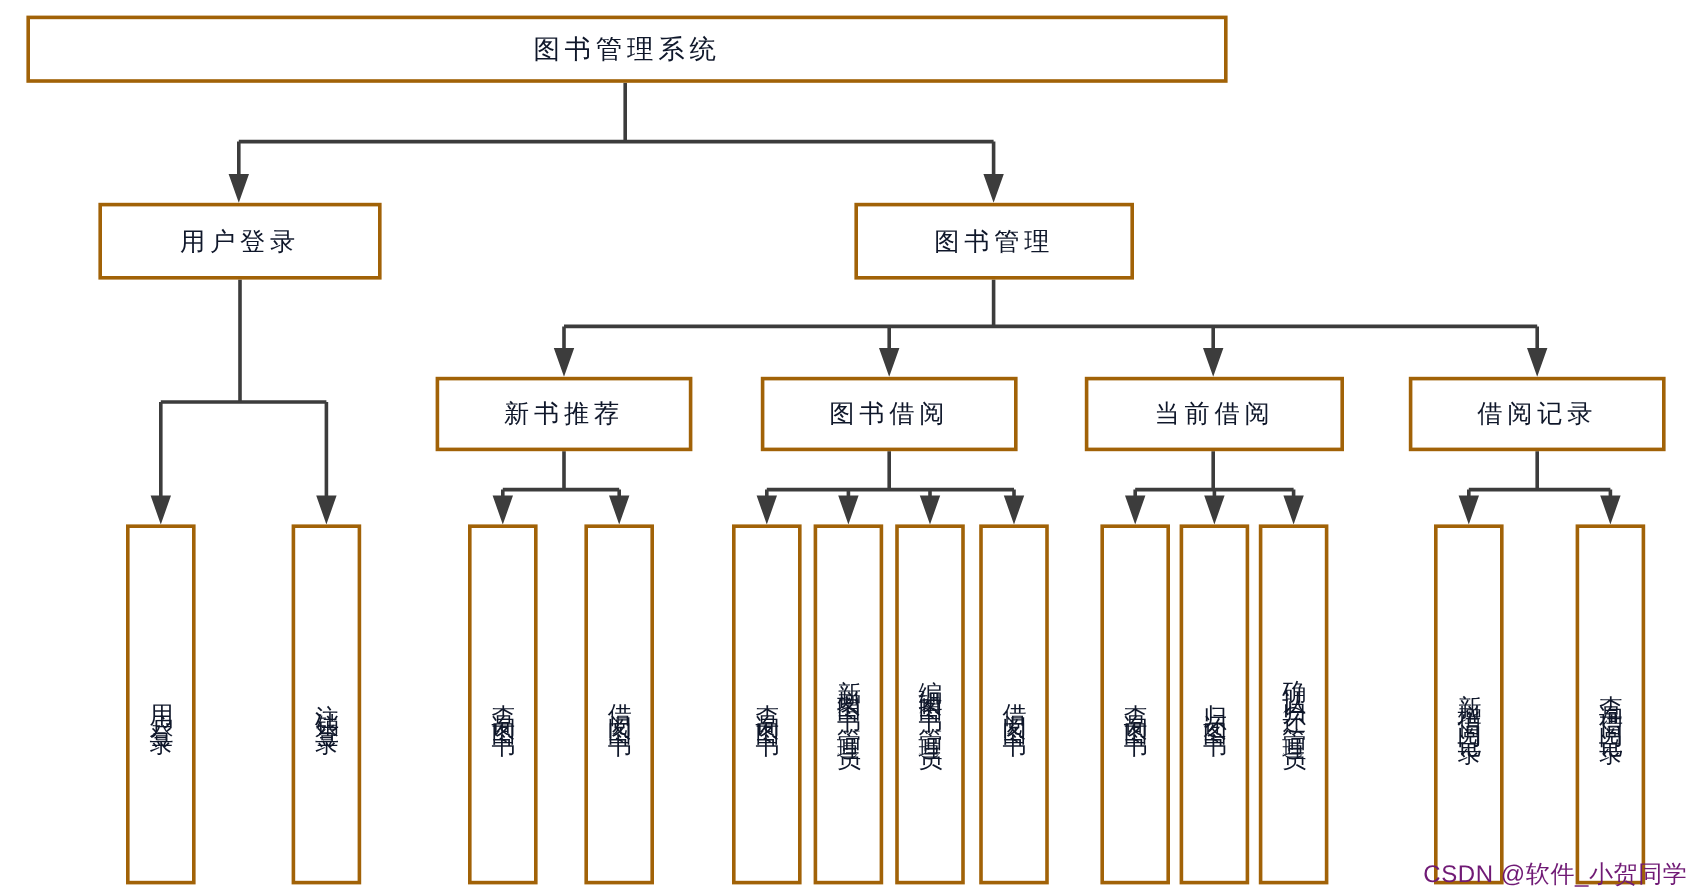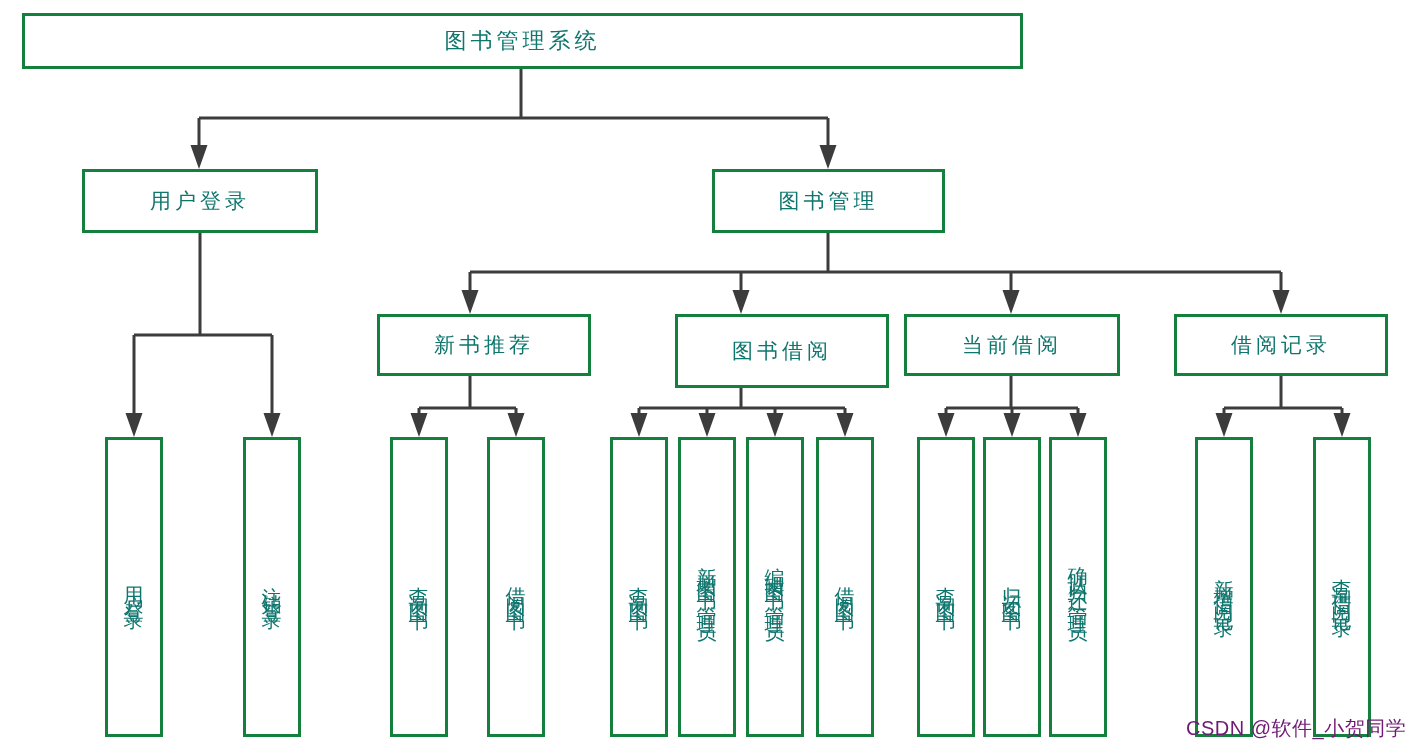--- a/index.html
+++ b/index.html
@@ -12,26 +12,26 @@
     overflow: hidden;
   }
   svg.connectors {
     position: absolute;
     left: 0; top: 0;
     z-index: 0;
   }
   .box {
     position: absolute;
     box-sizing: border-box;
-    border: 3px solid #15803d;
+    border: 3px solid #a16207;
     background: #ffffff;
     display: flex;
     align-items: center;
     justify-content: center;
-    color: #0f766e;
+    color: #0f172a;
     z-index: 1;
   }
   .hbox {
     font-size: 21px;
     letter-spacing: 4px;
     white-space: nowrap;
   }
   .root-box { font-size: 22px; }
   .vbox { font-size: 20px; }
   .vbox .vtext {
@@ -115,24 +115,24 @@
     <span>图书管理系统</span>
   </div>
 
   <div class="box hbox" style="left:82px; top:169px; width:236px; height:64px;">
     <span>用户登录</span>
   </div>
   <div class="box hbox" style="left:712px; top:169px; width:233px; height:64px;">
     <span>图书管理</span>
   </div>
 
-  <div class="box hbox" style="left:377px; top:314px; width:214px; height:62px;">
+  <div class="box hbox" style="left:363px; top:314px; width:214px; height:62px;">
     <span>新书推荐</span>
   </div>
-  <div class="box hbox" style="left:634px; top:314px; width:214px; height:74px;margin-left:41px;">
+  <div class="box hbox" style="left:634px; top:314px; width:214px; height:62px;">
     <span>图书借阅</span>
   </div>
   <div class="box hbox" style="left:904px; top:314px; width:216px; height:62px;">
     <span>当前借阅</span>
   </div>
   <div class="box hbox" style="left:1174px; top:314px; width:214px; height:62px;">
     <span>借阅记录</span>
   </div>
 
   <div class="box vbox" style="left:105px; top:437px; width:58px; height:300px;">

